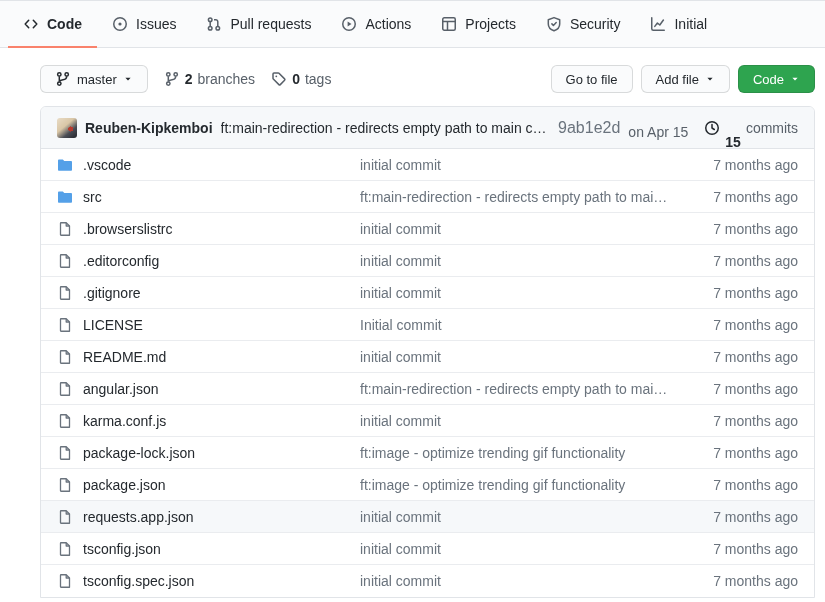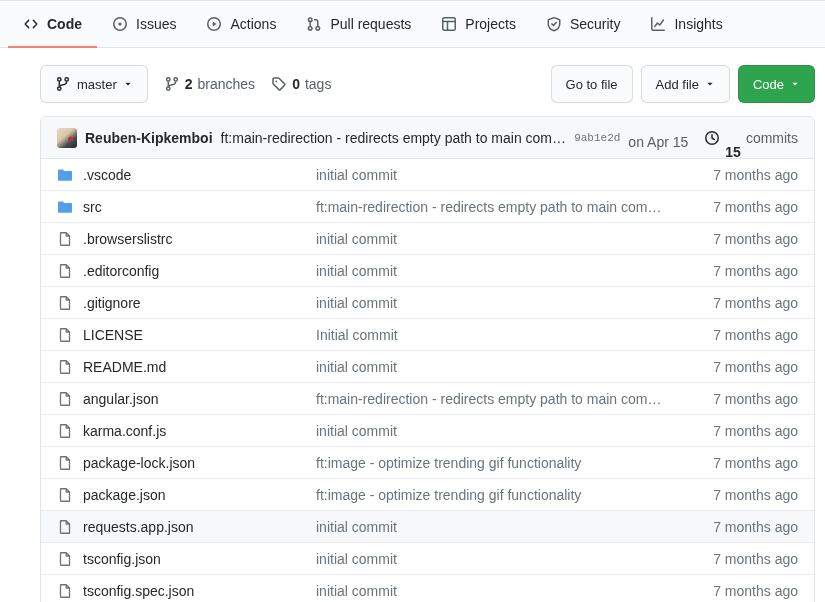--- a/index.html
+++ b/index.html
@@ -43,21 +43,21 @@
   .tab.active .icon{color:var(--text);}
 
   
   .toolbar{
     margin:17px 10px 13px 40px;display:flex;align-items:center;
     justify-content:space-between;
   }
   .toolbar-left{display:flex;align-items:center;gap:16px;}
   .toolbar-right{display:flex;align-items:center;gap:8px;}
   .btn{
-    display:inline-flex;align-items:center;gap:6px;height:38px;
+    display:inline-flex;align-items:center;gap:6px;height:28px;
     padding:0 14px;font-size:13px;color:var(--text);
     background:var(--btn-bg);border:1px solid var(--btn-border);
     border-radius:6px;cursor:pointer;white-space:nowrap;
     font-family:inherit;
   }
   .btn-green{background:var(--green);border-color:rgba(27,31,35,0.15);color:#fff;}
   .meta-link{display:inline-flex;align-items:center;gap:5px;color:var(--muted2);cursor:pointer;text-decoration:none;}
   .meta-link .cnt{font-weight:bold;color:var(--text);}
   .meta-link .icon{color:var(--muted2);}
   .caret{width:10px;height:10px;}
@@ -76,42 +76,42 @@
   .avatar{
     width:20px;height:20px;border-radius:3px;flex:none;
     background:
       radial-gradient(circle at 68% 55%, #b53a2e 0 14%, transparent 15%),
       linear-gradient(140deg,#e9dcc6 0%,#d9c6a6 40%,#4a4d55 68%,#23252b 100%);
   }
   .commit-author{font-weight:bold;color:var(--text);cursor:pointer;}
   .commit-msg{color:var(--text);cursor:pointer;flex:1;min-width:0;
     overflow:hidden;text-overflow:ellipsis;white-space:nowrap;}
   .commit-meta{display:flex;align-items:center;gap:8px;flex:none;}
-  .commit-hash{font-family:Liberation Mono, monospace;
-    font-size:11px;color:var(--muted);cursor:pointer;}
+  .commit-hash{font-family:Liberation Sans, sans-serif;
+    font-size:16px;color:var(--muted);cursor:pointer;}
   .commit-date{color:var(--muted2);margin-top:8px;}
   .commits-link{display:inline-flex;align-items:center;gap:5px;margin-left:8px;
     color:var(--text);cursor:pointer;}
   .commits-link .cnt{font-weight:bold;margin-top:28px;}
   .commits-link .lbl{color:var(--muted2);}
 
   .file-row{
     height:32px;display:grid;
     grid-template-columns:16px 223px 1fr 120px;
     align-items:center;gap:4px 10px;padding:0 16px;
     border-bottom:1px solid var(--row-border);
   }
   .file-row:last-child{border-bottom:none;}
   .file-row.hl{background:var(--box-head-bg);}
   .file-row .icon{color:var(--muted);}
   .file-row .icon.folder{color:var(--folder);}
   .f-name{color:var(--text);cursor:pointer;overflow:hidden;
     text-overflow:ellipsis;white-space:nowrap;}
   .f-msg{color:var(--muted);cursor:pointer;overflow:hidden;
-    text-overflow:ellipsis;white-space:nowrap;}
+    text-overflow:ellipsis;white-space:nowrap;margin-left:44px;}
   .f-age{color:var(--muted);text-align:right;white-space:nowrap;}
 </style>
 </head>
 <body>
 
 <div class="repo-nav" id="nav-tabs">
     <a class="tab active">
       <span class="icon">
         <svg width="16" height="16" viewBox="0 0 16 16" fill="none" stroke="currentColor" stroke-width="1.5" stroke-linecap="round" stroke-linejoin="round">
           <path d="M5.7 4.2 2.2 8l3.5 3.8M10.3 4.2 13.8 8l-3.5 3.8"></path>
@@ -120,43 +120,43 @@
       <span>Code</span>
     </a>
     <a class="tab">
       <span class="icon">
         <svg width="16" height="16" viewBox="0 0 16 16">
           <circle cx="8" cy="8" r="6.25" fill="none" stroke="currentColor" stroke-width="1.5"></circle>
           <circle cx="8" cy="8" r="1.6" fill="currentColor"></circle>
         </svg>
       </span>
       <span>Issues</span>
-    </a>
-    <a class="tab">
-      <span class="icon">
-        <svg width="16" height="16" viewBox="0 0 16 16">
-          <circle cx="8" cy="8" r="6.25" fill="none" stroke="currentColor" stroke-width="1.5"></circle>
-          <path d="M6.6 5.5 10.5 8l-3.9 2.5Z" fill="currentColor"></path>
-        </svg>
-      </span>
-      <span>Actions</span>
     </a>
     <a class="tab">
       <span class="icon">
         <svg width="16" height="16" viewBox="0 0 16 16" fill="none" stroke="currentColor" stroke-width="1.5">
           <circle cx="4.2" cy="3.7" r="1.8"></circle>
           <circle cx="4.2" cy="12.3" r="1.8"></circle>
           <circle cx="11.8" cy="12.3" r="1.8"></circle>
           <path d="M4.2 5.6v4.8M8 3.7h1.8a2 2 0 0 1 2 2v4.8"></path>
         </svg>
       </span>
       <span>Pull requests</span>
     </a>
     <a class="tab">
       <span class="icon">
+        <svg width="16" height="16" viewBox="0 0 16 16">
+          <circle cx="8" cy="8" r="6.25" fill="none" stroke="currentColor" stroke-width="1.5"></circle>
+          <path d="M6.6 5.5 10.5 8l-3.9 2.5Z" fill="currentColor"></path>
+        </svg>
+      </span>
+      <span>Actions</span>
+    </a>
+    <a class="tab">
+      <span class="icon">
         <svg width="16" height="16" viewBox="0 0 16 16" fill="none" stroke="currentColor" stroke-width="1.5">
           <rect x="1.75" y="1.75" width="12.5" height="12.5" rx="1.5"></rect>
           <path d="M1.75 5.5h12.5M6.5 5.5v8.75"></path>
         </svg>
       </span>
       <span>Projects</span>
     </a>
     <a class="tab">
       <span class="icon">
         <svg width="16" height="16" viewBox="0 0 16 16" fill="none" stroke="currentColor" stroke-width="1.5" stroke-linejoin="round">
@@ -166,21 +166,21 @@
       </span>
       <span>Security</span>
     </a>
     <a class="tab">
       <span class="icon">
         <svg width="16" height="16" viewBox="0 0 16 16" fill="none" stroke="currentColor" stroke-width="1.5" stroke-linecap="round" stroke-linejoin="round">
           <path d="M1.75 1.75v11a1.5 1.5 0 0 0 1.5 1.5h11"></path>
           <path d="M4.8 10.4 7.4 7l2.4 2 3.6-5"></path>
         </svg>
       </span>
-      <span>Insights</span>
+      <span>Initial</span>
     </a>
   </div>
 
 <div class="toolbar">
   <div class="toolbar-left">
     <button class="btn">
       <span class="icon">
           <svg width="16" height="16" viewBox="0 0 16 16" fill="none" stroke="currentColor" stroke-width="1.5">
             <circle cx="4.3" cy="3.4" r="1.7"></circle>
             <circle cx="4.3" cy="12.6" r="1.7"></circle>

